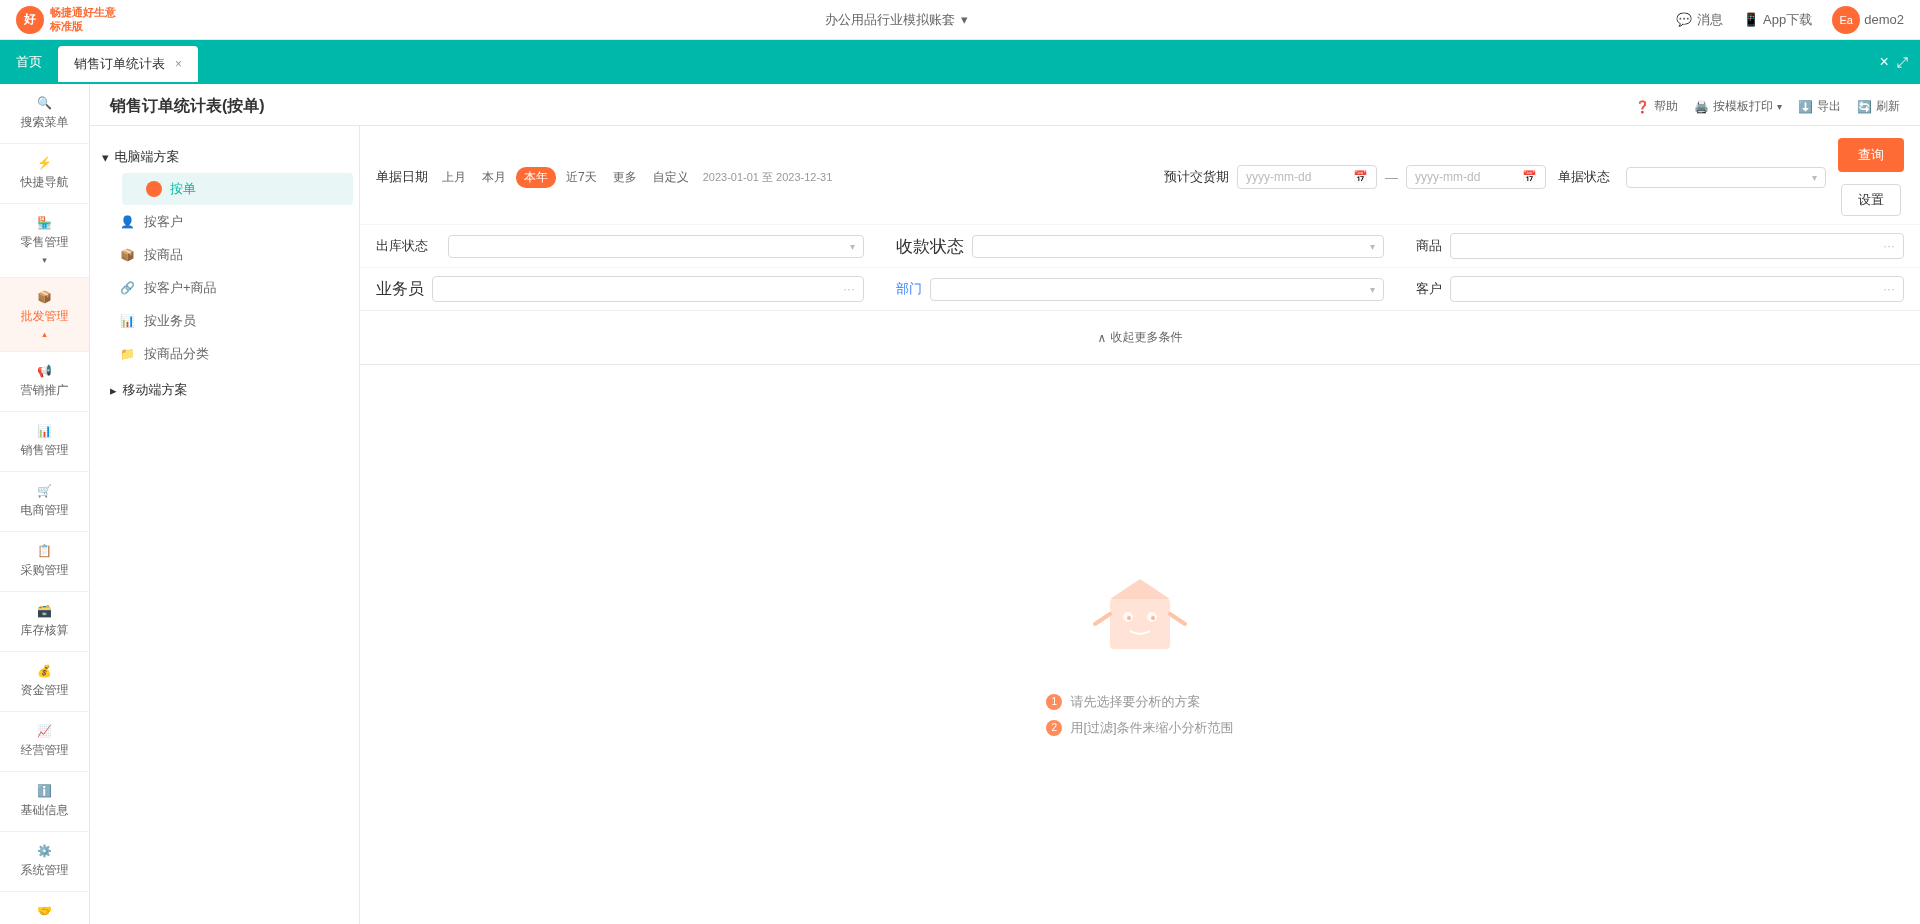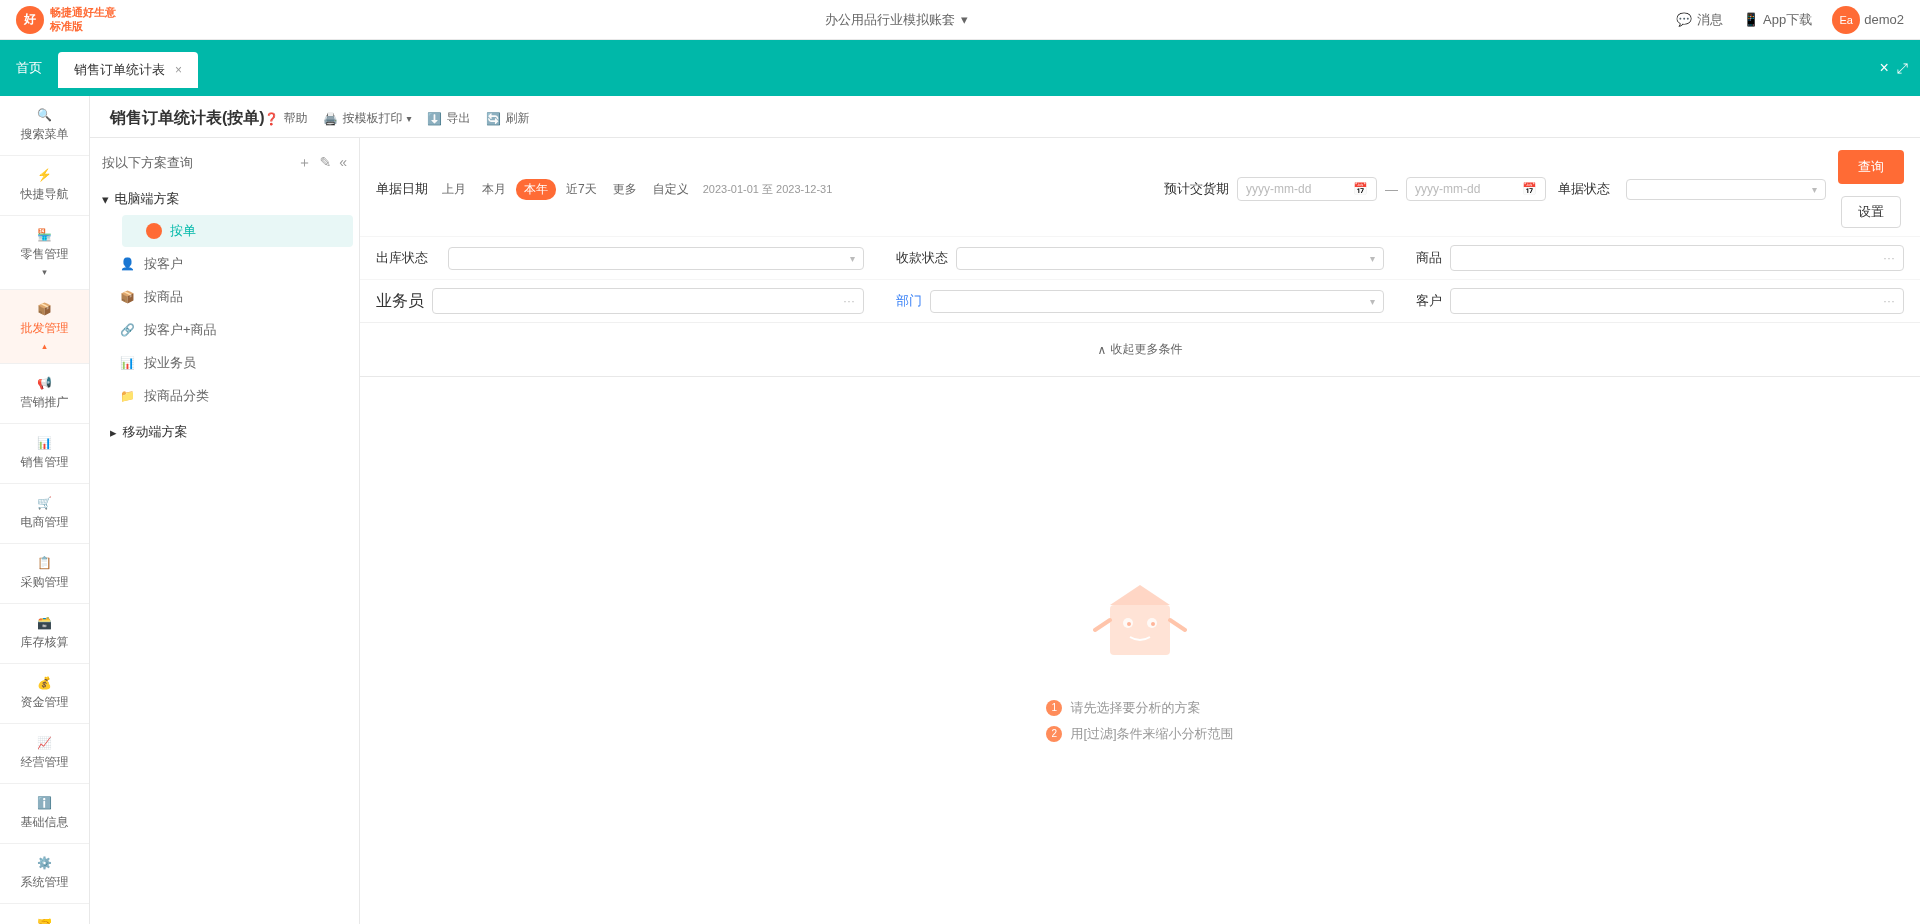--- a/index.html
+++ b/index.html
@@ -10,40 +10,40 @@
     .topbar-left { display: flex; align-items: center; gap: 8px; }
     .logo-area { display: flex; align-items: center; gap: 6px; }
     .logo-icon { width: 28px; height: 28px; background: #ff6b35; border-radius: 50%; display: flex; align-items: center; justify-content: center; color: white; font-size: 12px; font-weight: bold; }
     .logo-text { font-size: 11px; color: #ff6b35; font-weight: bold; line-height: 1.2; }
     .topbar-center { display: flex; align-items: center; gap: 6px; color: #666; font-size: 13px; }
     .topbar-right { display: flex; align-items: center; gap: 20px; color: #666; font-size: 13px; }
     .topbar-right-item { display: flex; align-items: center; gap: 4px; cursor: pointer; }
     .avatar { width: 28px; height: 28px; background: #ff6b35; border-radius: 50%; display: flex; align-items: center; justify-content: center; color: white; font-size: 11px; }
 
     
-    .tabbar { height: 56px; background: #00b8a9; display: flex; align-items: center; padding: 0 0; flex-shrink: 0; justify-content: center; }
+    .tabbar { height: 44px; background: #00b8a9; display: flex; align-items: center; padding: 0 0; flex-shrink: 0; justify-content: center; }
     .tab-item { height: 40px; padding: 0 16px; display: flex; align-items: center; gap: 6px; cursor: pointer; color: rgba(255,255,255,0.8); font-size: 13px; }
     .tab-item.home { color: white; }
     .tab-item.active { background: white; color: #333; border-radius: 4px 4px 0 0; margin-top: 4px; height: 36px; }
     .tab-close { color: #999; font-size: 12px; cursor: pointer; margin-left: 4px; }
     .tab-controls { margin-left: auto; display: flex; align-items: center; gap: 8px; padding-right: 12px; color: white; font-size: 16px; }
 
     
     .main-layout { display: flex; flex: 1; overflow: hidden; }
 
     
     .sidebar { width: 90px; background: #fff; border-right: 1px solid #e8e8e8; display: flex; flex-direction: column; flex-shrink: 0; overflow-y: auto; }
     .sidebar-item { padding: 12px 8px; text-align: center; cursor: pointer; color: #666; font-size: 12px; border-bottom: 1px solid #f0f0f0; display: flex; flex-direction: column; align-items: center; gap: 4px; }
     .sidebar-item.active { color: #ff6b35; background: #fff5f0; }
 
     
     .content { flex: 1; overflow: hidden; display: flex; flex-direction: column; }
 
     
-    .page-header { background: #fff; padding: 12px 20px 8px; display: flex; align-items: center; border-bottom: 1px solid #e8e8e8; flex-shrink: 0; }
+    .page-header { background: #fff; padding: 12px 20px 8px; display: flex; align-items: center; justify-content: space-between; border-bottom: 1px solid #e8e8e8; flex-shrink: 0; }
     .page-title { font-size: 16px; font-weight: bold; color: #333; }
     .page-actions { display: flex; align-items: center; gap: 16px; }
     .page-action-btn { display: flex; align-items: center; gap: 4px; color: #666; font-size: 12px; cursor: pointer; }
 
     
     .inner-layout { display: flex; flex: 1; overflow: hidden; }
 
     
     .left-panel { width: 270px; background: #fff; border-right: 1px solid #e8e8e8; padding: 12px 0; flex-shrink: 0; overflow-y: auto; }
     .left-panel-header { display: flex; align-items: center; justify-content: space-between; padding: 4px 12px 8px; }
@@ -210,28 +210,20 @@
         <div class="page-action-btn">
           <span>🔄</span>
           <span>刷新</span>
         </div>
       </div>
     </div>
 
     <div class="inner-layout">
 
       <div class="left-panel">
-        <div class="left-panel-header">
-          <span class="left-panel-title">按以下方案查询</span>
-          <div class="left-panel-icons">
-            <span class="left-panel-icon">＋</span>
-            <span class="left-panel-icon">✎</span>
-            <span class="left-panel-icon">«</span>
-          </div>
-        </div>
 
         <div class="scheme-group">
           <div class="scheme-group-header">
             <span>▾</span>
             <span>电脑端方案</span>
           </div>
           <div class="scheme-item active">
             <div class="scheme-icon orange-circle">按</div>
             <span>按单</span>
           </div>
@@ -315,21 +307,21 @@
 
           <div style="display:grid;grid-template-columns:1fr 1fr 1fr;border-top:1px solid #f5f5f5;">
             <div style="display:flex;align-items:center;padding:8px 16px;gap:20px;">
               <span style="font-size:13px;color:#333;white-space:nowrap;">出库状态</span>
               <div style="flex:1;border:1px solid #d9d9d9;border-radius:4px;padding:5px 8px;display:flex;align-items:center;justify-content:space-between;cursor:pointer;background:white;">
                 <span style="color:#bbb;font-size:12px;"></span>
                 <span style="color:#bbb;font-size:10px;">▾</span>
               </div>
             </div>
             <div style="display:flex;align-items:center;padding:8px 16px;gap:8px;">
-              <span style="font-size:13px;color:#333;white-space:nowrap;">收款状态</span>
+              <span style="font-size:17px;color:#333;white-space:nowrap;">收款状态</span>
               <div style="flex:1;border:1px solid #d9d9d9;border-radius:4px;padding:5px 8px;display:flex;align-items:center;justify-content:space-between;cursor:pointer;background:white;">
                 <span style="color:#bbb;font-size:12px;"></span>
                 <span style="color:#bbb;font-size:10px;">▾</span>
               </div>
             </div>
             <div style="display:flex;align-items:center;padding:8px 16px;gap:8px;">
               <span style="font-size:13px;color:#333;white-space:nowrap;">商品</span>
               <div style="flex:1;border:1px solid #d9d9d9;border-radius:4px;padding:5px 8px;display:flex;align-items:center;justify-content:space-between;cursor:pointer;background:white;">
                 <span style="color:#bbb;font-size:12px;"></span>
                 <span style="color:#bbb;font-size:12px;">···</span>

